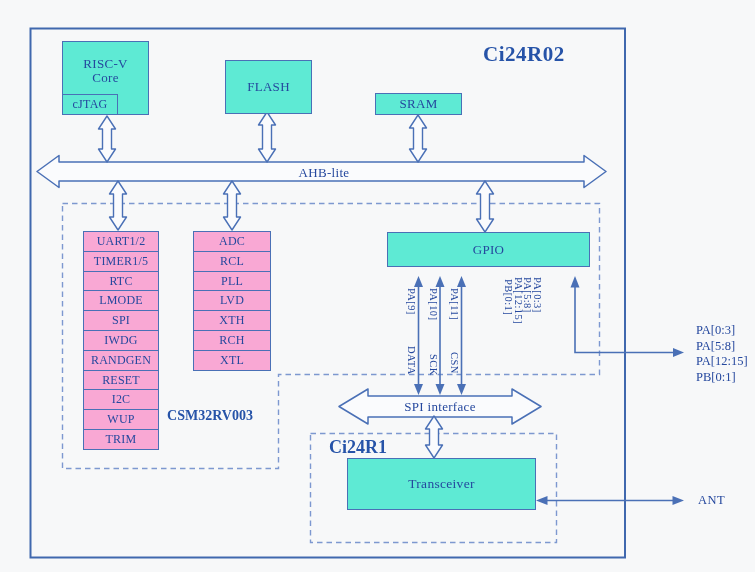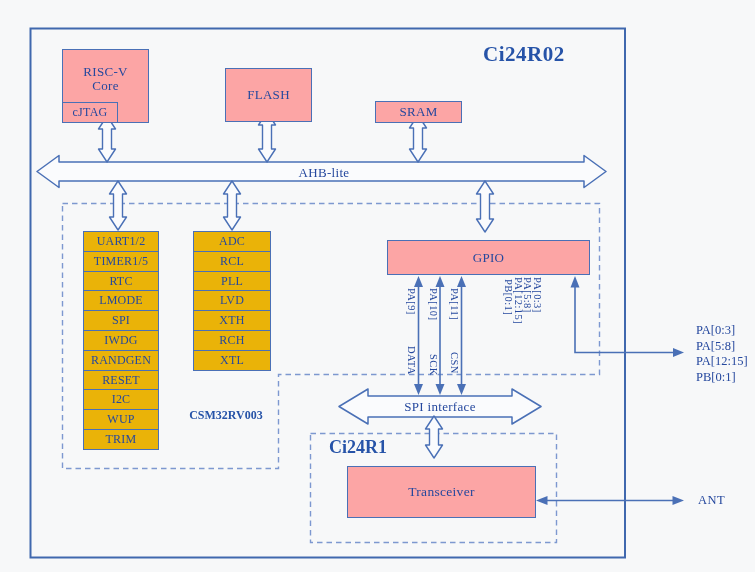--- a/index.html
+++ b/index.html
@@ -2,27 +2,27 @@
 <html><head>
 <meta charset="utf-8">
 <style>
   html,body{margin:0;padding:0;background:#f7f8f9;}
   #canvas{
     position:relative;width:755px;height:572px;background:#f7f8f9;
     font-family:"Liberation Serif","DejaVu Serif",serif;color:#25489e;overflow:hidden;
   }
   #lineart{position:absolute;left:0;top:0;width:755px;height:572px;}
   .box{
-    position:absolute;box-sizing:border-box;border:1.5px solid #4a70b6;background:#fca5a5;
+    position:absolute;box-sizing:border-box;border:1.5px solid #4a70b6;background:#5eead4;
     display:flex;align-items:center;justify-content:center;text-align:center;
-    font-size:13px;color:#25489e;letter-spacing:.3px;margin-top:8px;
+    font-size:13px;color:#25489e;letter-spacing:.3px;
   }
   .coltbl{position:absolute;box-sizing:border-box;}
   .cell{
-    box-sizing:border-box;height:21.2px;border:1.4px solid #4a70b6;background:#eab308;
+    box-sizing:border-box;height:21.2px;border:1.4px solid #4a70b6;background:#f9a8d4;
     display:flex;align-items:center;justify-content:center;font-size:12px;letter-spacing:.2px;
   }
   .cell + .cell{margin-top:-1.4px;}
   .lbl{position:absolute;white-space:nowrap;}
   .bold{font-weight:bold;color:#2653a8;}
   .rot{
     position:absolute;transform-origin:0 0;transform:rotate(90deg);
     white-space:nowrap;font-size:10.5px;letter-spacing:.4px;color:#25489e;
   }
   .pins span{display:block;line-height:15.6px;font-size:12.5px;}
@@ -72,21 +72,21 @@
     </g>
 
     <g stroke="#4a70b6" stroke-width="1.6" fill="#4a70b6">
       <line x1="546" y1="500.5" x2="674" y2="500.5"></line>
       <polygon points="536,500.5 547.5,496 547.5,505" stroke="none"></polygon>
       <polygon points="684,500.5 672.5,496 672.5,505" stroke="none"></polygon>
     </g>
   </svg>
 
   <div class="lbl bold" style="left:483px;top:42px;font-size:21px;letter-spacing:.5px;">Ci24R02</div>
-  <div class="lbl bold" style="left:168px;top:408px;width:116px;text-align:center;font-size:12px;">CSM32RV003</div>
+  <div class="lbl bold" style="left:152px;top:408px;width:116px;text-align:center;font-size:14px;">CSM32RV003</div>
   <div class="lbl bold" style="left:329px;top:437px;font-size:18px;">Ci24R1</div>
 
   <div class="box" style="left:62px;top:41px;width:87px;height:74px;padding-bottom:14px;">
     <div style="line-height:14px;">
       <span>RISC-V</span><br>
       <span>Core</span>
     </div>
   </div>
   <div class="box" style="left:62px;top:94px;width:56px;height:21px;font-size:12px;">cJTAG</div>
 

